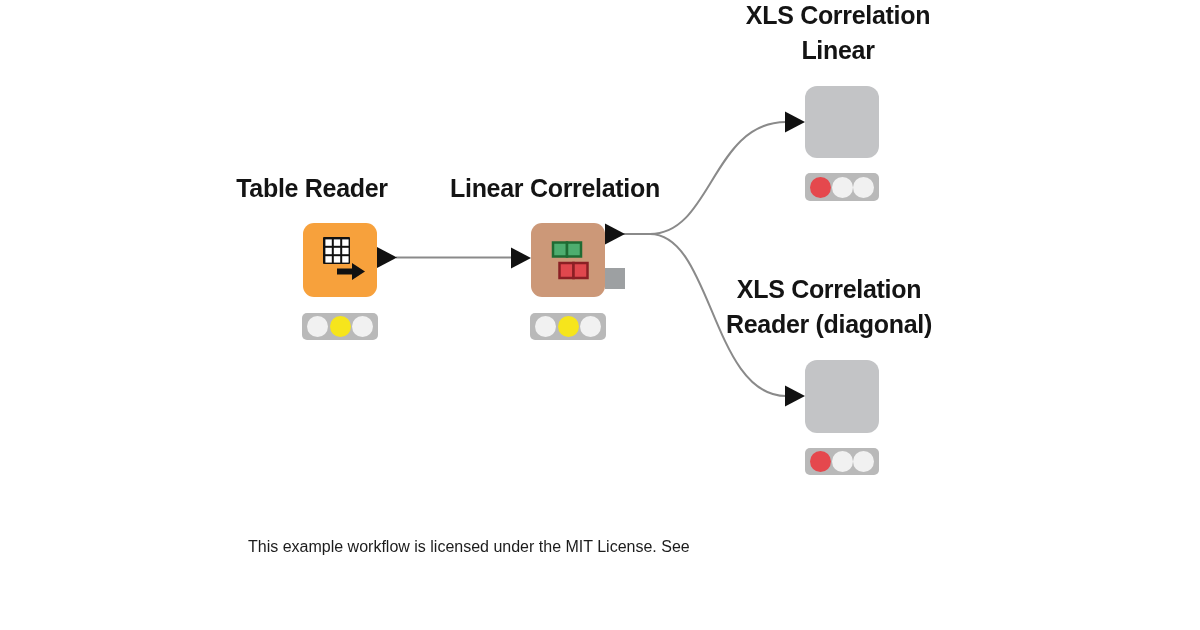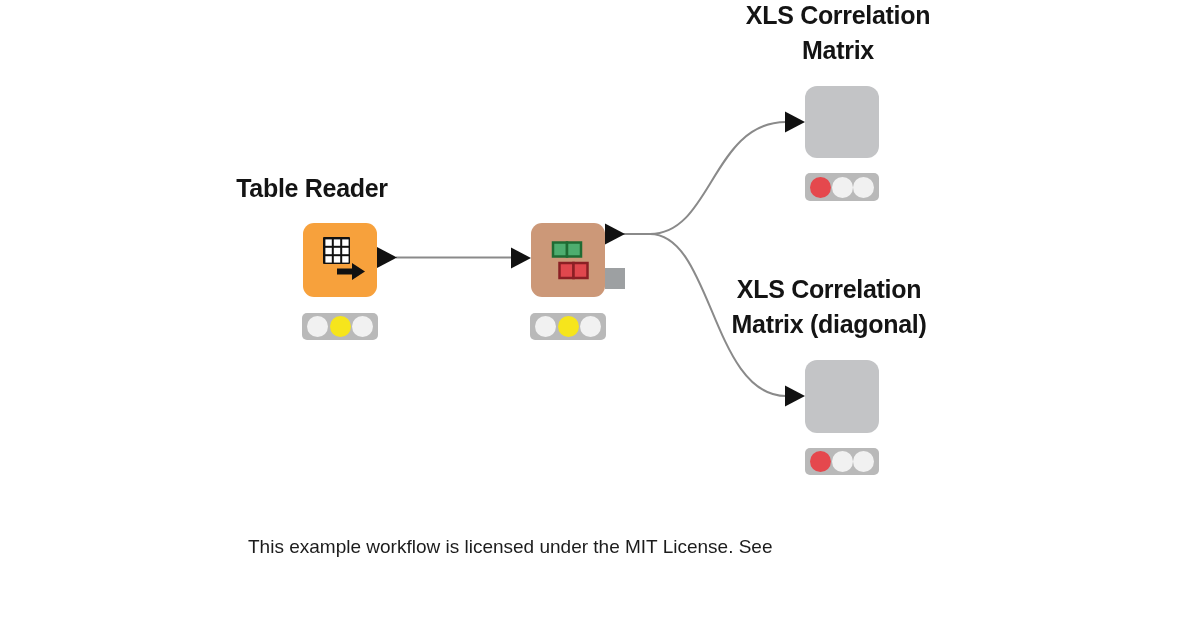--- a/index.html
+++ b/index.html
@@ -27,21 +27,21 @@
 
   .traffic { position:absolute; border-radius:5px; display:flex; align-items:center;
              justify-content:space-between; padding:0 5px; }
   .traffic .light { width:21px; height:21px; border-radius:50%; }
   #tl-table-reader        { left:302px; top:313px; width:76px; height:27px; }
   #tl-linear-correlation  { left:530px; top:313px; width:76px; height:27px; }
   #tl-xls-matrix          { left:805px; top:173px; width:74px; height:28px; }
   #tl-xls-matrix-diagonal { left:805px; top:448px; width:74px; height:27px; }
 
   .license { position:absolute; left:248px; top:530px; width:680px;
-             font-size:19px; line-height:33px; color:#1c1c1c; }
+             font-size:16px; line-height:33px; color:#1c1c1c; }
 </style>
 </head>
 <body>
 
 <div class="canvas">
 
   <svg class="conn-layer" viewBox="0 0 1200 630" xmlns="http://www.w3.org/2000/svg">
     <path d="M396 257.5 L512 257.5" fill="none" stroke-width="2" stroke="#8A8A8A"></path>
     <path d="M623.5 234 L650 234 C712 234 712 122 786 122" fill="none" stroke-width="2" stroke="#8A8A8A"></path>
     <path d="M623.5 234 L650 234 C712 234 712 396 786 396" fill="none" stroke-width="2" stroke="#8A8A8A"></path>
@@ -50,27 +50,30 @@
     <polygon points="511,247.5 531,258 511,268.5" fill="#111111"></polygon>
     <polygon points="605,223.5 625,234 605,244.5" fill="#111111"></polygon>
     <rect x="605" y="268" width="20" height="21" fill="#9DA0A2"></rect>
     <polygon points="785,111.5 805,122 785,132.5" fill="#111111"></polygon>
     <polygon points="785,385.5 805,396 785,406.5" fill="#111111"></polygon>
   </svg>
 
   <div class="node-label" id="label-table-reader">
     <div>Table Reader</div>
   </div>
+  <div class="node-label" id="label-linear-correlation">
+    <div>Linear Correlation</div>
+  </div>
   <div class="node-label" id="label-xls-matrix">
     <div>XLS Correlation</div>
-    <div>Matrix</div>
+    <div>Linear</div>
   </div>
   <div class="node-label" id="label-xls-matrix-diagonal">
     <div>XLS Correlation</div>
-    <div>Matrix (diagonal)</div>
+    <div>Reader (diagonal)</div>
   </div>
 
   <div class="node" id="node-table-reader" style="background: rgb(247, 161, 60);">
     <svg width="74" height="74" viewBox="0 0 74 74">
       <rect x="20" y="14" width="27" height="27" rx="1" fill="#111111"></rect>
       <g fill="#ffffff">
         <rect x="22.4" y="16.4" width="6.4" height="6.4"></rect>
         <rect x="30.8" y="16.4" width="6.4" height="6.4"></rect>
         <rect x="39.2" y="16.4" width="6.4" height="6.4"></rect>
         <rect x="22.4" y="24.8" width="6.4" height="6.4"></rect>

